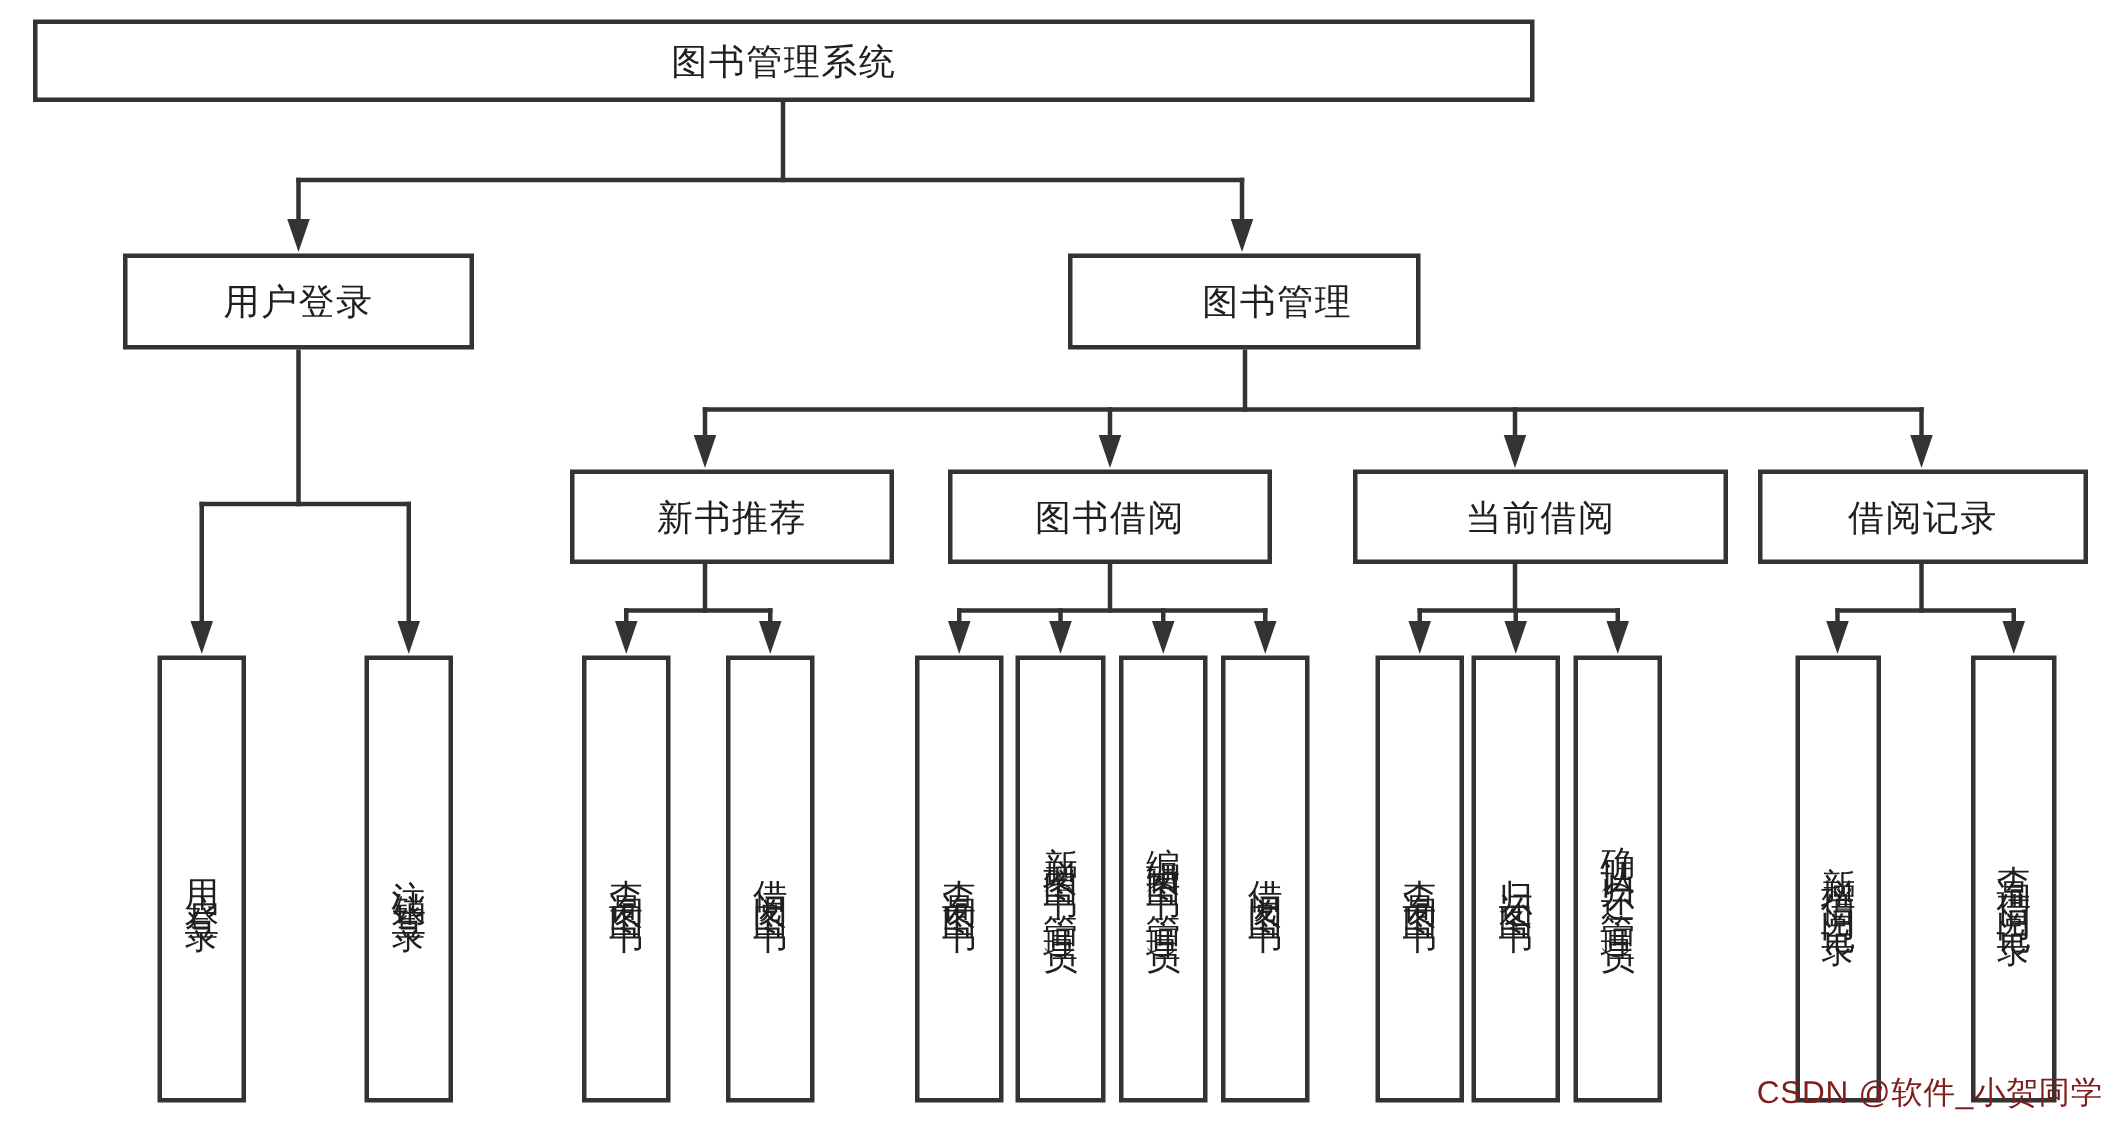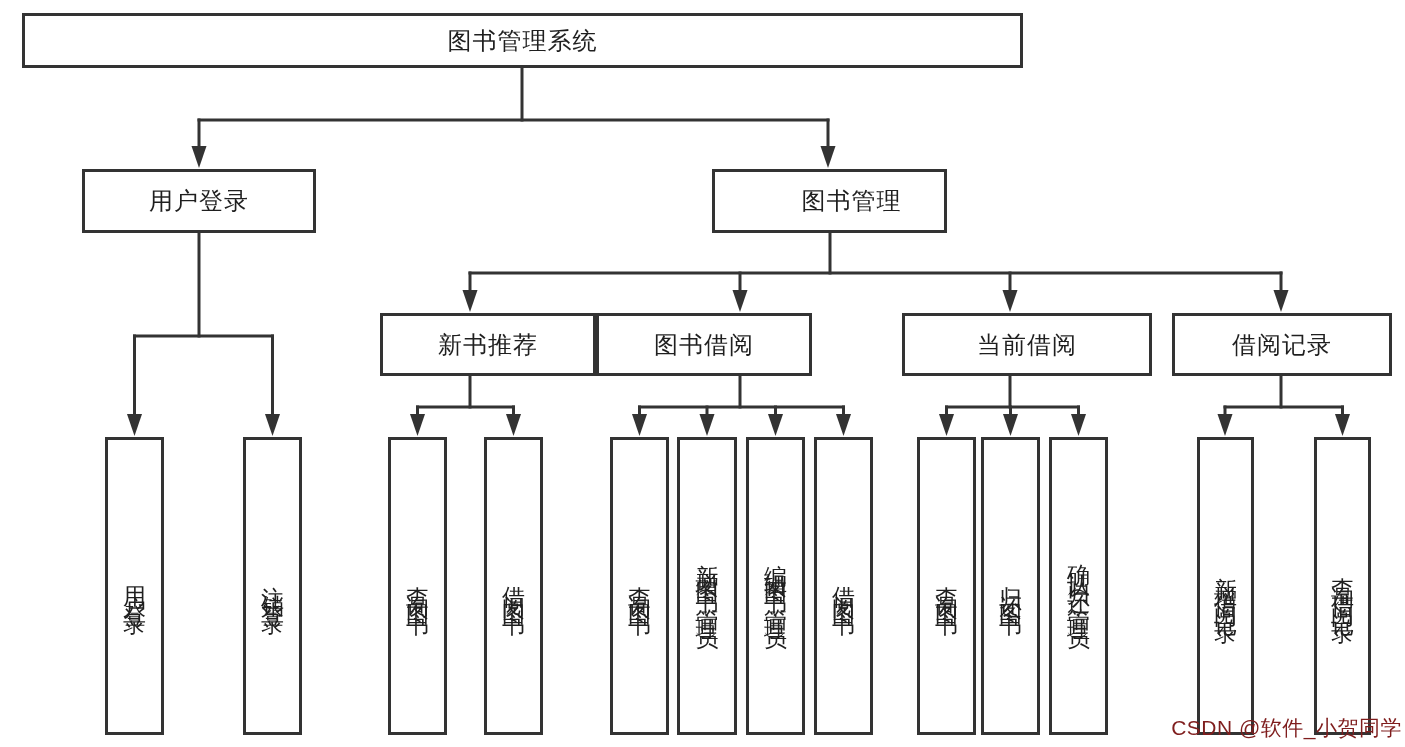--- a/index.html
+++ b/index.html
@@ -120,21 +120,21 @@
       <path d="M1342.5 436 l-7.5 -22 h15 z"></path>
     </g>
   </svg>
 
   <div class="box hbox" style="left:22px; top:13px; width:1001px; height:55px;">图书管理系统</div>
 
   <div class="box hbox" style="left:82px; top:169px; width:234px; height:64px;">用户登录</div>
   <div class="box hbox" style="left:712px; top:169px; width:235px; height:64px;padding-left:44px;">图书管理</div>
 
   <div class="box hbox" style="left:360px; top:313px; width:216px; height:63px;margin-left:20px;">新书推荐</div>
-  <div class="box hbox" style="left:596px; top:313px; width:216px; height:63px;">图书借阅</div>
+  <div class="box hbox" style="left:632px; top:313px; width:216px; height:63px;">图书借阅</div>
   <div class="box hbox" style="left:902px; top:313px; width:250px; height:63px;">当前借阅</div>
   <div class="box hbox" style="left:1172px; top:313px; width:220px; height:63px;">借阅记录</div>
 
   <div class="box vbox" style="left:105px; top:437px; width:59px; height:298px;">用户登录</div>
   <div class="box vbox" style="left:243px; top:437px; width:59px; height:298px;">注销登录</div>
 
   <div class="box vbox" style="left:388px; top:437px; width:59px; height:298px;">查询图书</div>
   <div class="box vbox" style="left:484px; top:437px; width:59px; height:298px;">借阅图书</div>
 
   <div class="box vbox" style="left:610px; top:437px; width:59px; height:298px;">查询图书</div>

